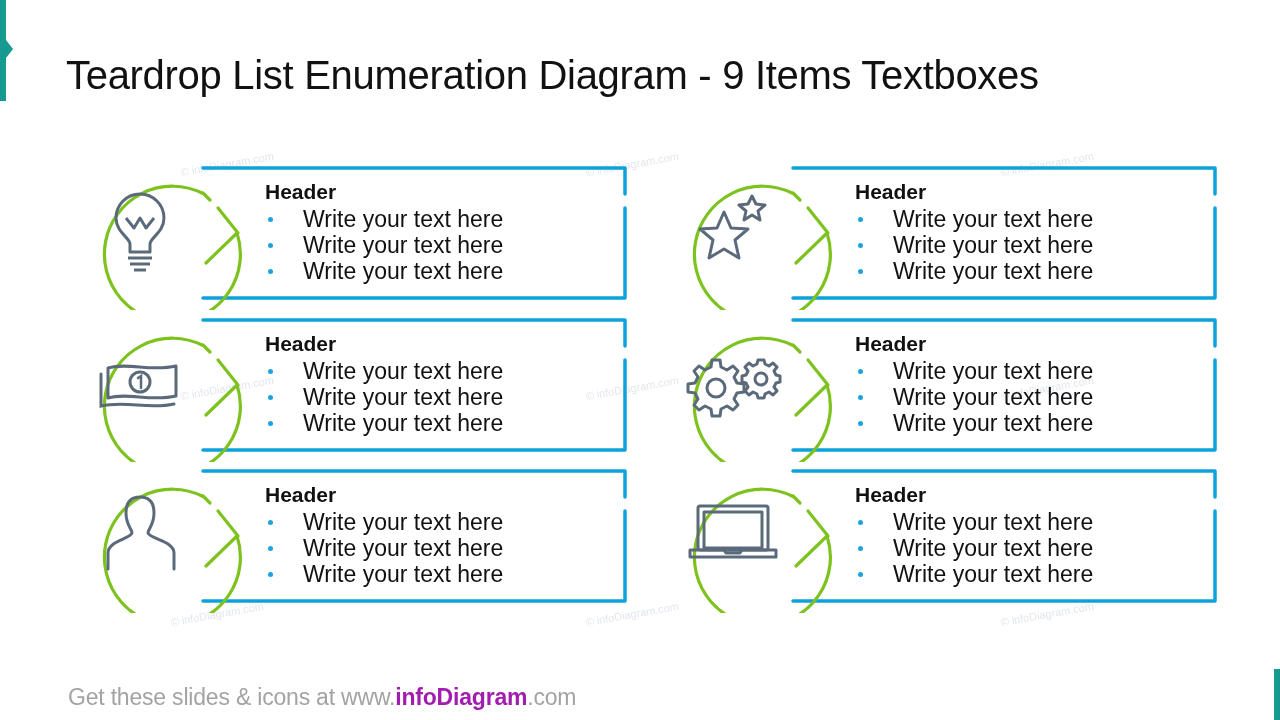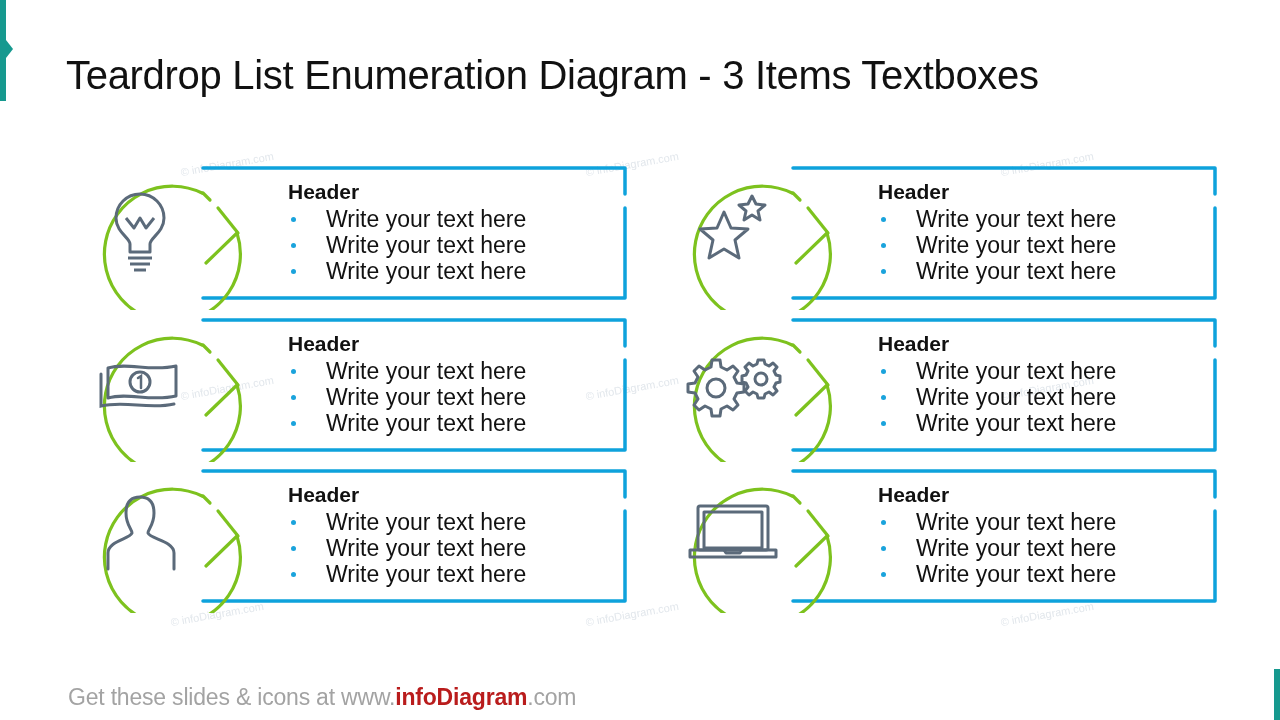--- a/index.html
+++ b/index.html
@@ -6,36 +6,36 @@
   body { width:1280px; height:720px; position:relative; background:#ffffff; overflow:hidden;
          font-family:"Liberation Sans", "DejaVu Sans", sans-serif; }
   .accent-bar { position:absolute; left:0; top:0; width:6px; height:101px; background:#16998f; }
   .accent-notch { position:absolute; left:6px; top:40px; width:0; height:0;
          border-top:9px solid transparent; border-bottom:9px solid transparent; border-left:7px solid #16998f; }
   .title { position:absolute; left:66px; top:26px; font-size:40px; color:#111; font-weight:normal;
            letter-spacing:-0.3px; white-space:nowrap; }
   .item { position:absolute; width:570px; height:150px; }
   .item svg.frame { position:absolute; left:0; top:0; }
   .icon { position:absolute; }
-  .textbox { position:absolute; left:218px; top:18px; }
+  .textbox { position:absolute; left:195px; top:18px; }
   .hdr { font-size:21px; font-weight:bold; color:#111; height:28px; line-height:28px; }
   .bul { list-style:none; margin:0; padding:0; }
   .bul li { font-size:23px; color:#111; height:26px; line-height:26px; white-space:nowrap; position:relative; padding-left:38px; }
   .bul li .dot { position:absolute; left:3px; top:11px; width:5px; height:5px; border-radius:50%; background:#1aa3dc; }
   .wm { position:absolute; font-size:11px; color:#e2e7ec; transform:rotate(-10deg); white-space:nowrap; }
   .footer { position:absolute; left:68px; top:684px; font-size:23px; color:#a3a3a3; white-space:nowrap; letter-spacing:-0.2px; }
-  .footer b { font-weight:bold; color:#b91c1c; }
+  .footer b { font-weight:bold; color:#a21caf; }
   .corner-bar { position:absolute; right:0; top:669px; width:6px; height:51px; background:#16998f; }
 </style>
 </head>
 <body>
 
 <div class="accent-bar"></div>
 <div class="accent-notch"></div>
-<h1 class="title">Teardrop List Enumeration Diagram - 3 Items Textboxes</h1>
+<h1 class="title">Teardrop List Enumeration Diagram - 9 Items Textboxes</h1>
 
 <div class="wm" style="left:180px;top:158px">© infoDiagram.com</div>
 <div class="wm" style="left:585px;top:158px">© infoDiagram.com</div>
 <div class="wm" style="left:1000px;top:158px">© infoDiagram.com</div>
 <div class="wm" style="left:180px;top:382px">© infoDiagram.com</div>
 <div class="wm" style="left:585px;top:382px">© infoDiagram.com</div>
 <div class="wm" style="left:1000px;top:382px">© infoDiagram.com</div>
 <div class="wm" style="left:170px;top:608px">© infoDiagram.com</div>
 <div class="wm" style="left:585px;top:608px">© infoDiagram.com</div>
 <div class="wm" style="left:1000px;top:608px">© infoDiagram.com</div>

